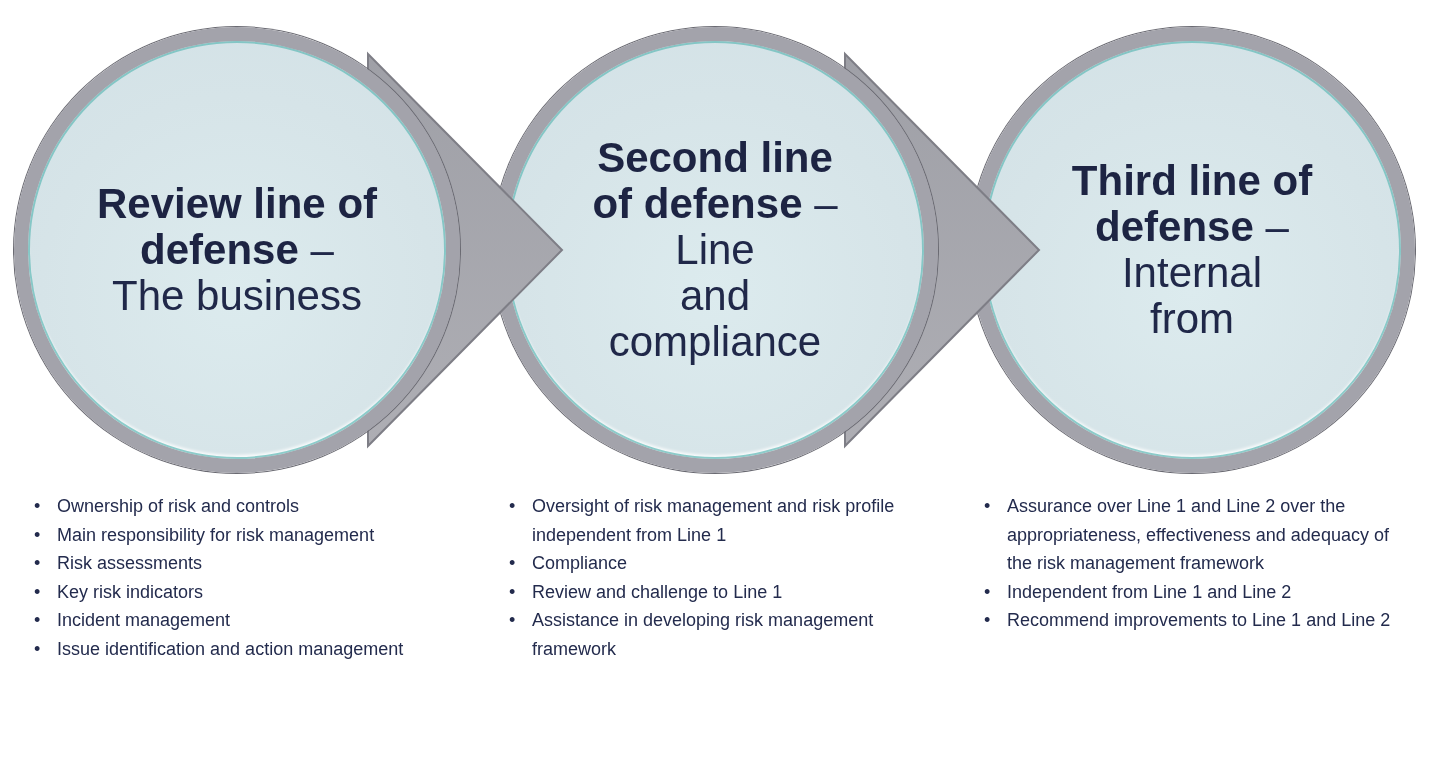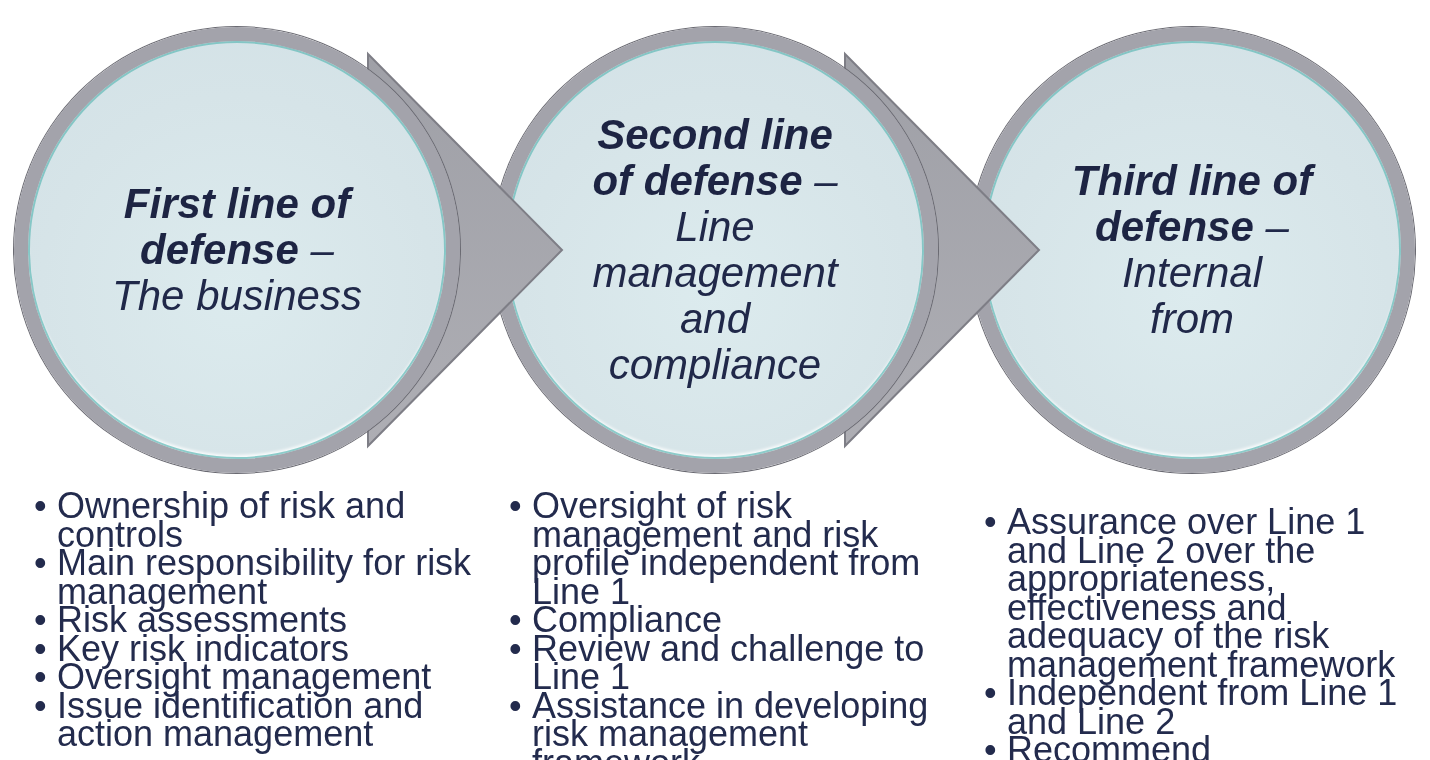--- a/index.html
+++ b/index.html
@@ -25,40 +25,39 @@
     display:flex;align-items:center;justify-content:center;
     text-align:center;
   }
   .circle.c1{left:14px;z-index:5;}
   .circle.c2{left:492px;z-index:3;}
   .circle.c3{left:969px;z-index:1;}
   .ctitle{
     color:#202849;
     font-size:42px;line-height:46px;font-weight:400;
     letter-spacing:0;
-    font-style:italic;
   }
   .ctitle b{font-weight:700;color:#1d2443;}
   .tline{white-space:nowrap;}
   
   .arrow{position:absolute;top:44px;}
   .arrow.a1{left:360px;z-index:4;}
   .arrow.a2{left:837px;z-index:2;}
   
   .blist{
     position:absolute;top:492px;
     margin:0;padding:0;list-style:none;
-    color:#232b4d;font-size:36px;line-height:28.5px;
+    color:#232b4d;font-size:18px;line-height:28.5px;
     z-index:6;
   }
   .blist li{position:relative;padding-left:24px;}
   .blist li::before{content:"\2022";position:absolute;left:1px;top:0;}
   .blist.l1{left:33px;width:464px;}
   .blist.l2{left:508px;width:424px;}
-  .blist.l3{left:983px;width:432px;margin-top:16px;}
+  .blist.l3{left:983px;width:432px;}
 </style>
 </head>
 <body>
 
 <div class="canvas">
 
   <div class="circle c3">
     <div class="ctitle">
       <div class="tline"><b>Third line of</b><span></span></div>
       <div class="tline"><b>defense</b><span> –</span></div>
@@ -75,50 +74,49 @@
       </linearGradient>
     </defs>
     <polygon points="8,10 202,206 8,402" fill="url(#ag2)" stroke="#7e7e86" stroke-width="2"></polygon>
   </svg>
 
   <div class="circle c2">
     <div class="ctitle">
       <div class="tline"><b>Second line</b><span></span></div>
       <div class="tline"><b>of defense</b><span> –</span></div>
       <div class="tline"><b></b><span>Line</span></div>
-      <div class="tline"><b></b><span>management</span></div>
       <div class="tline"><b></b><span>and</span></div>
       <div class="tline"><b></b><span>compliance</span></div>
     </div>
   </div>
 
   <svg class="arrow a1" width="210" height="412" viewBox="0 0 210 412">
     <defs>
       <linearGradient id="ag1" x1="0" y1="0" x2="0" y2="1">
         <stop offset="0" stop-color="#9fa0a7"></stop>
         <stop offset="1" stop-color="#aeaeb4"></stop>
       </linearGradient>
     </defs>
     <polygon points="8,10 202,206 8,402" fill="url(#ag1)" stroke="#7e7e86" stroke-width="2"></polygon>
   </svg>
 
   <div class="circle c1">
     <div class="ctitle">
-      <div class="tline"><b>First line of</b><span></span></div>
+      <div class="tline"><b>Review line of</b><span></span></div>
       <div class="tline"><b>defense</b><span> –</span></div>
       <div class="tline"><b></b><span>The business</span></div>
     </div>
   </div>
 
   <ul class="blist l1">
     <li>Ownership of risk and controls</li>
     <li>Main responsibility for risk management</li>
     <li>Risk assessments</li>
     <li>Key risk indicators</li>
-    <li>Oversight management</li>
+    <li>Incident management</li>
     <li>Issue identification and action management</li>
   </ul>
 
   <ul class="blist l2">
     <li>Oversight of risk management and risk profile independent from Line 1</li>
     <li>Compliance</li>
     <li>Review and challenge to Line 1</li>
     <li>Assistance in developing risk management framework</li>
   </ul>
 

